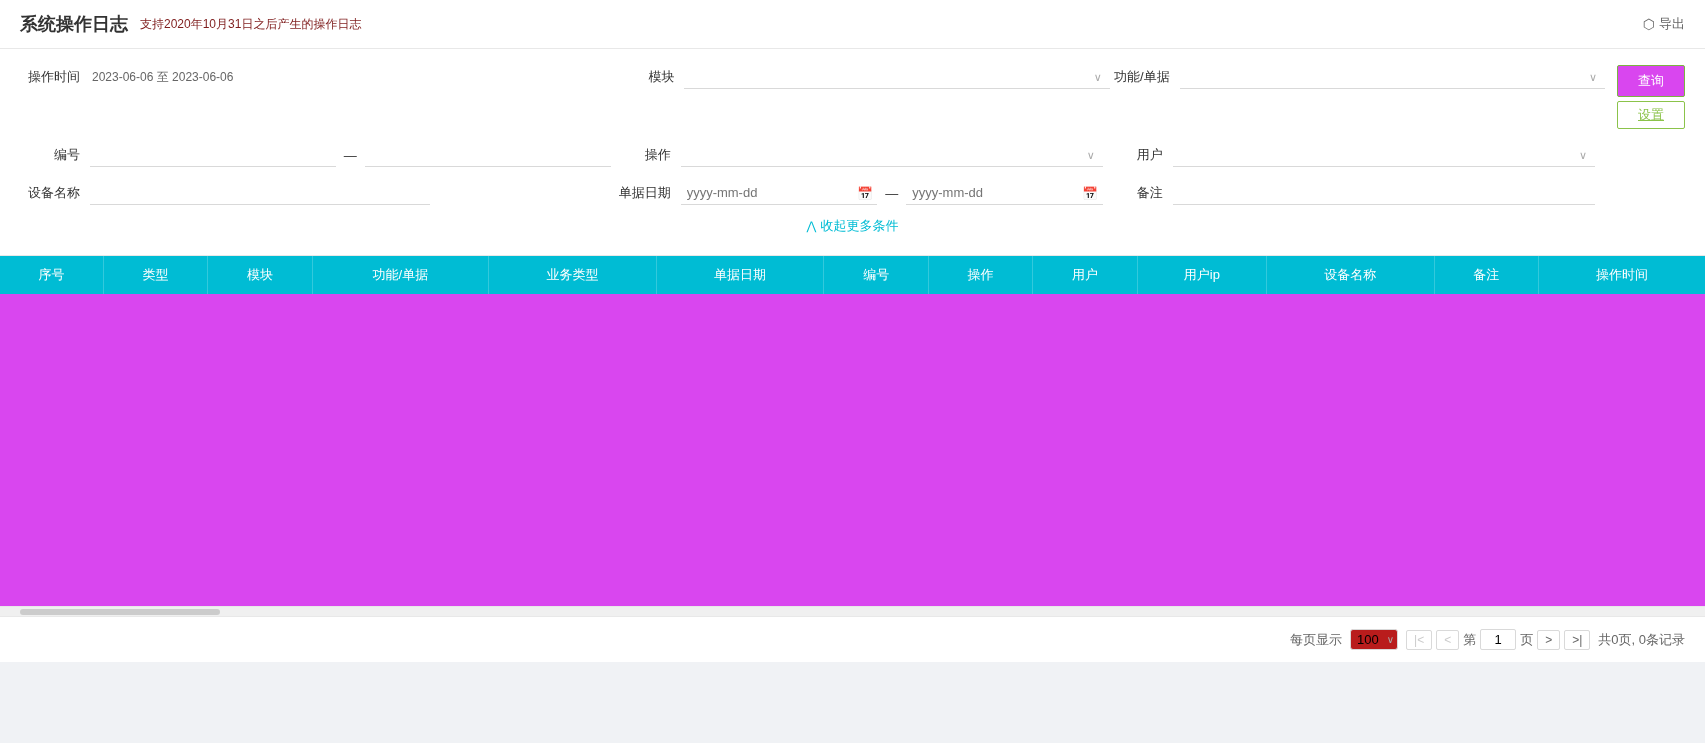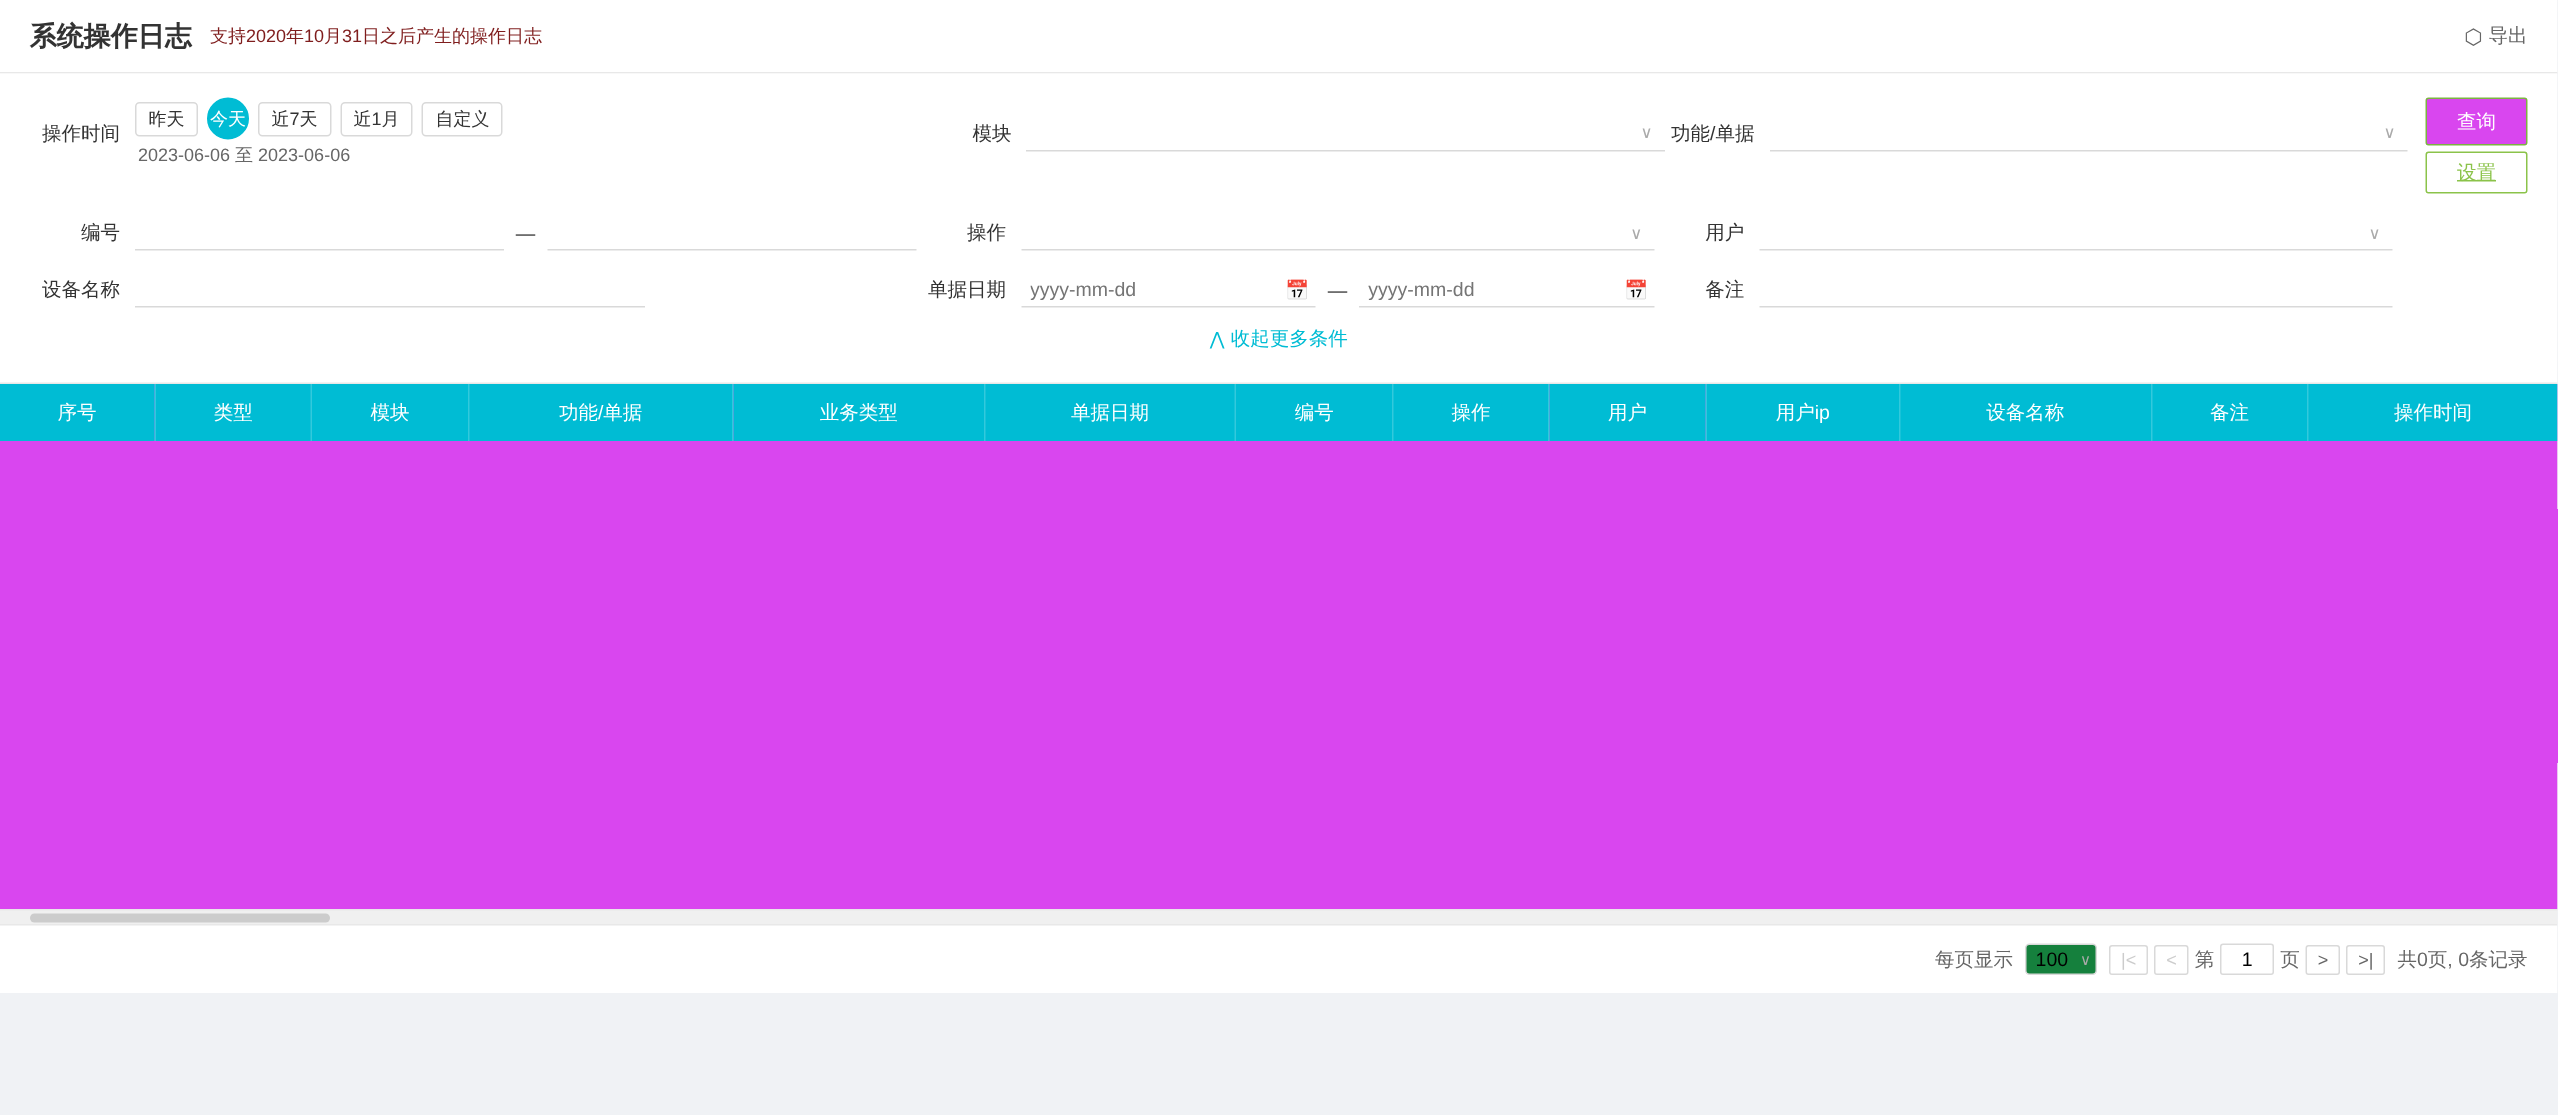--- a/index.html
+++ b/index.html
@@ -230,21 +230,21 @@
       gap: 8px;
       border-top: 1px solid #e8e8e8;
     }
     .pagination-label { color: #666; font-size: 13px; }
     .pagination-size-select {
       border: 1px solid #d9d9d9;
       border-radius: 3px;
       padding: 2px 18px 2px 6px;
       font-size: 13px;
       outline: none;
-      background: #15803d;
+      background: #b91c1c;
       cursor: pointer;
       appearance: none;
       -webkit-appearance: none;
     }
     .pagination-size-wrapper {
       position: relative;
       display: inline-flex;
       align-items: center;
     }
     .pagination-size-wrapper::after {
@@ -332,27 +332,20 @@
 </div>
 
 <div class="filter-section">
 
   <div class="filter-main-row">
     <div class="filter-cols">
 
       <div class="filter-col" style="flex: 1.2;">
         <span class="filter-label">操作时间</span>
         <div class="time-filter-content">
-          <div class="time-buttons">
-            <button class="time-btn">昨天</button>
-            <button class="time-btn active">今天</button>
-            <button class="time-btn">近7天</button>
-            <button class="time-btn">近1月</button>
-            <button class="time-btn">自定义</button>
-          </div>
           <span class="time-range-text">2023-06-06 至 2023-06-06</span>
         </div>
       </div>
 
       <div class="filter-col" style="flex:1;">
         <span class="filter-label">模块</span>
         <div class="select-wrapper">
           <select class="filter-select">
             <option value=""></option>
           </select>

